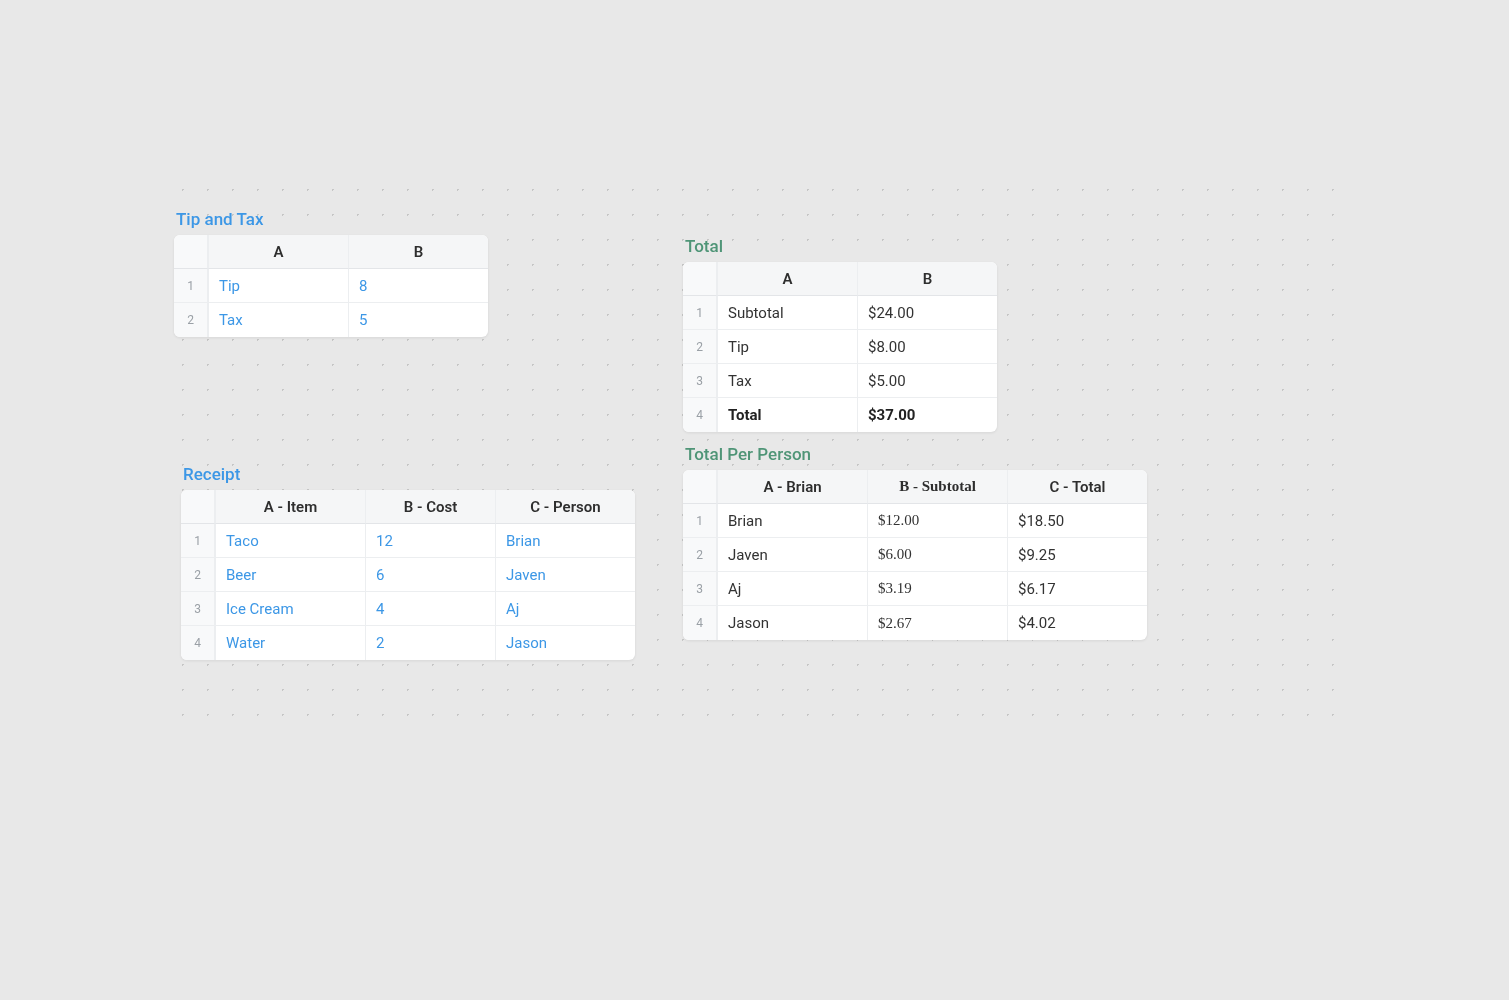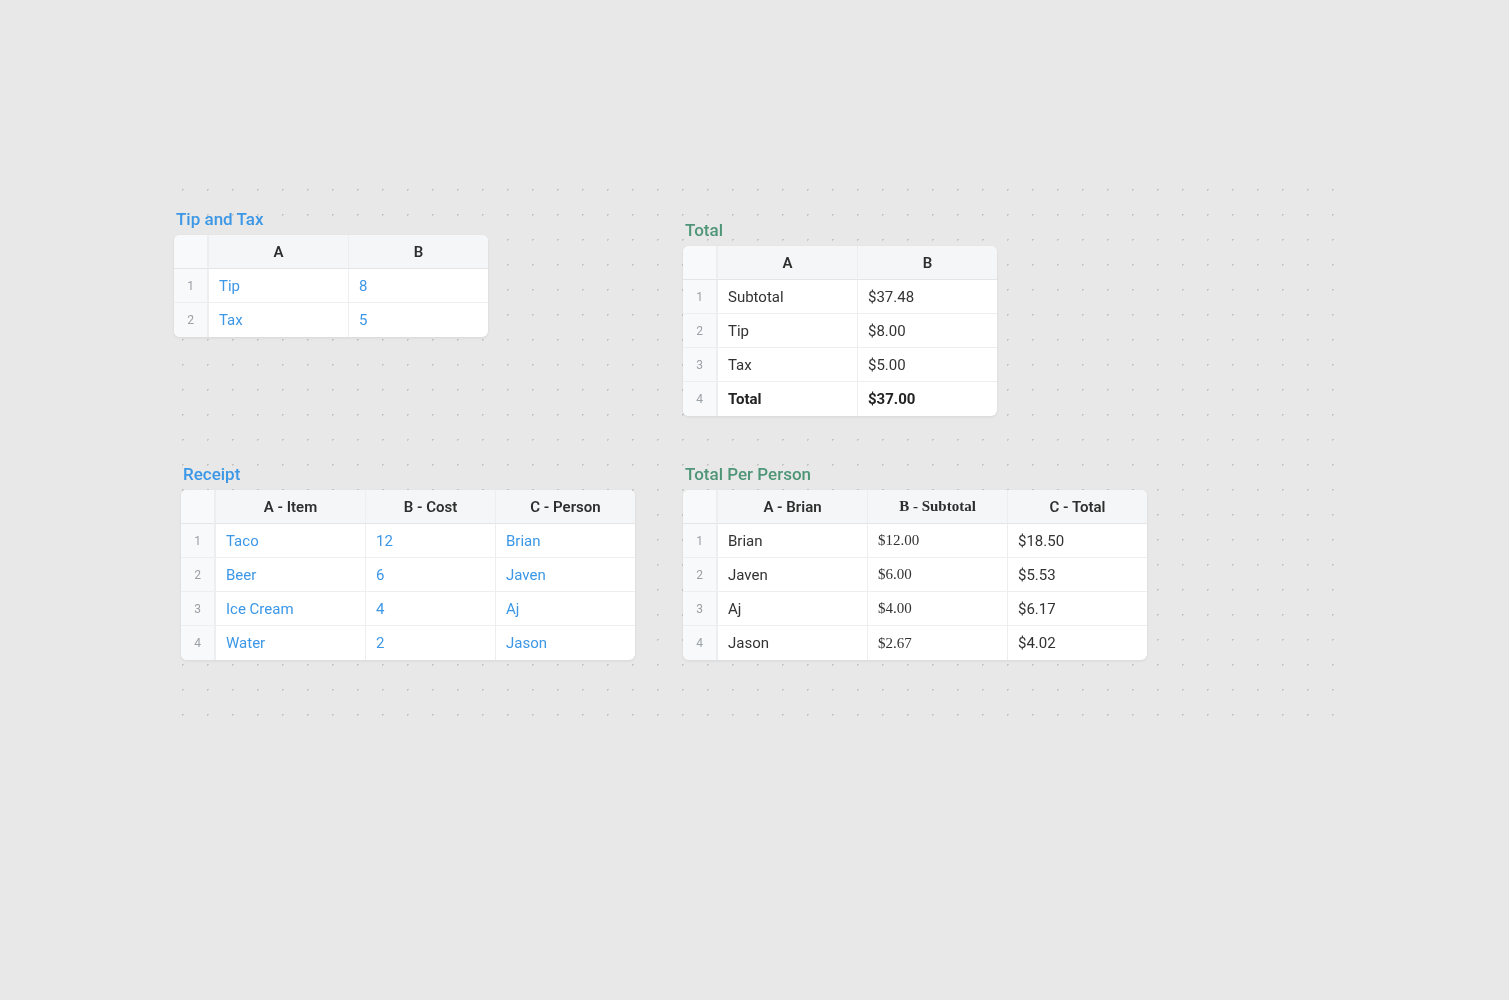--- a/index.html
+++ b/index.html
@@ -112,35 +112,35 @@
         </tr>
         <tr>
           <td class="rownum">2</td>
           <td class="editable">Tax</td>
           <td class="editable val-r">5</td>
         </tr>
       </tbody>
     </table>
   </div>
 
-  <div class="block" style="left:683px; top:220px;">
+  <div class="block" style="left:683px; top:236px;">
     <div class="block-title title-green">Total</div>
     <table class="tbl total-table">
       <thead>
         <tr>
           <th></th>
           <th>A</th>
           <th>B</th>
         </tr>
       </thead>
       <tbody id="total-body">
           <tr>
             <td class="rownum">1</td>
             <td class="">Subtotal</td>
-            <td class="val-r">$37.48</td>
+            <td class="val-r">$24.00</td>
           </tr>
           <tr>
             <td class="rownum">2</td>
             <td class="">Tip</td>
             <td class="val-r">$8.00</td>
           </tr>
           <tr>
             <td class="rownum">3</td>
             <td class="">Tax</td>
             <td class="val-r">$5.00</td>
@@ -187,21 +187,21 @@
           <tr>
             <td class="rownum">4</td>
             <td class="editable">Water</td>
             <td class="editable val-r">2</td>
             <td class="editable">Jason</td>
           </tr>
         </tbody>
     </table>
   </div>
 
-  <div class="block" style="left:683px; top:464px;">
+  <div class="block" style="left:683px; top:444px;">
     <div class="block-title title-green">Total Per Person</div>
     <table class="tbl person-table">
       <thead>
         <tr>
           <th></th>
           <th>A - Brian</th>
           <th>B - Subtotal</th>
           <th>C - Total</th>
         </tr>
       </thead>
@@ -209,26 +209,26 @@
           <tr>
             <td class="rownum">1</td>
             <td>Brian</td>
             <td class="val-r">$12.00</td>
             <td class="val-r">$18.50</td>
           </tr>
           <tr>
             <td class="rownum">2</td>
             <td>Javen</td>
             <td class="val-r">$6.00</td>
-            <td class="val-r">$5.53</td>
+            <td class="val-r">$9.25</td>
           </tr>
           <tr>
             <td class="rownum">3</td>
             <td>Aj</td>
-            <td class="val-r">$4.00</td>
+            <td class="val-r">$3.19</td>
             <td class="val-r">$6.17</td>
           </tr>
           <tr>
             <td class="rownum">4</td>
             <td>Jason</td>
             <td class="val-r">$2.67</td>
             <td class="val-r">$4.02</td>
           </tr>
         </tbody>
     </table>

